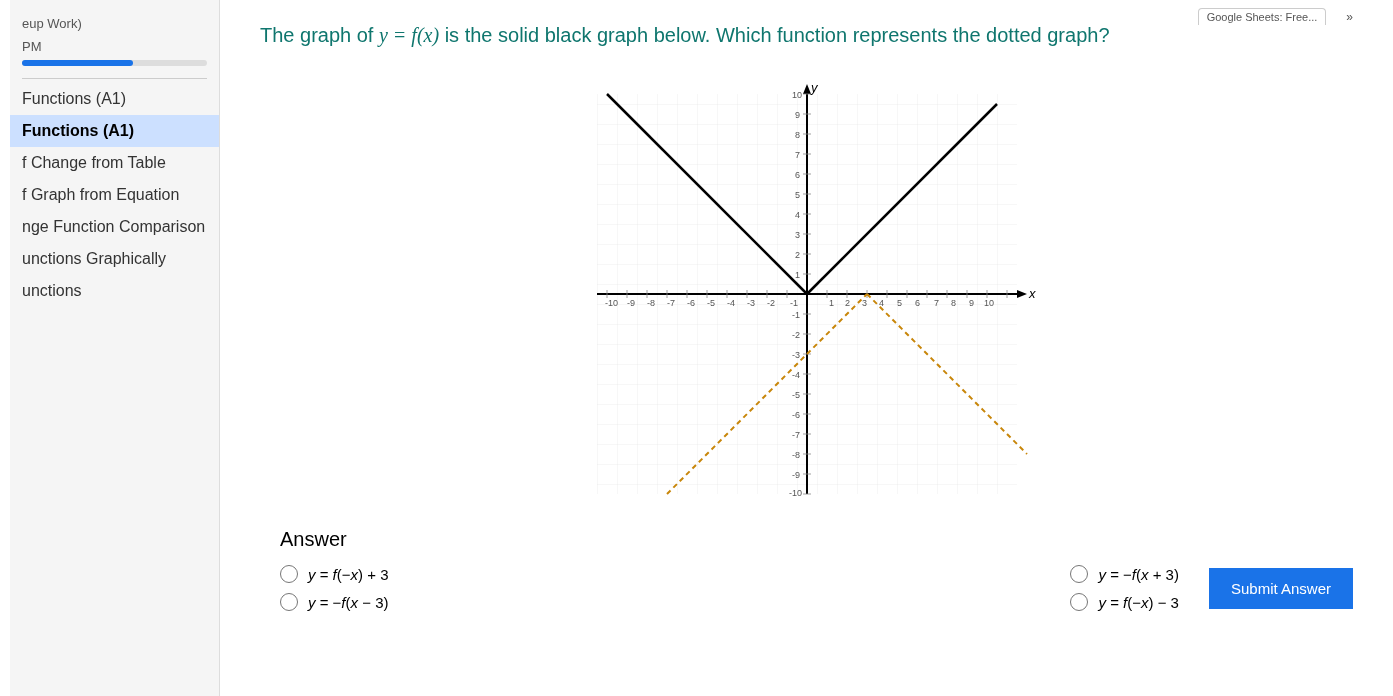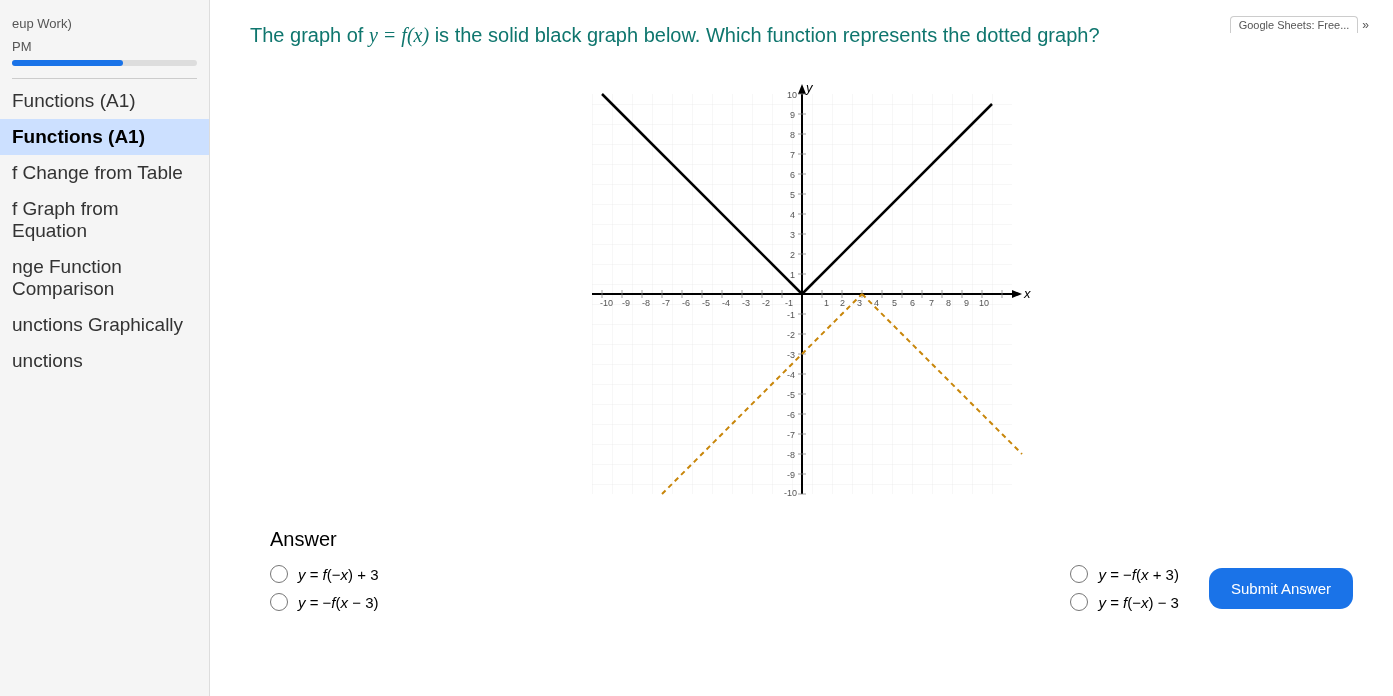--- a/index.html
+++ b/index.html
@@ -15,31 +15,32 @@
     
     #sidebar {
       width: 210px;
       min-width: 210px;
       background: #f5f5f5;
       border-right: 1px solid #ddd;
       display: flex;
       flex-direction: column;
       padding-top: 10px;
       overflow-y: auto;
+      margin-left: 10px;
     }
 
     .sidebar-section-title {
       font-size: 13px;
       color: #555;
       padding: 6px 12px 2px 12px;
     }
 
     .sidebar-item {
       padding: 7px 12px;
-      font-size: 19px;
+      font-size: 16px;
       color: #333;
       cursor: pointer;
     }
 
     .sidebar-item.active {
       background: #cce0ff;
       font-weight: bold;
       color: #000;
     }
 
@@ -115,21 +116,21 @@
     .answer-option input[type="radio"] {
       width: 18px;
       height: 18px;
       cursor: pointer;
     }
 
     .submit-btn {
       background: #1a73e8;
       color: #fff;
       border: none;
-      border-radius: 13px;
+      border-radius: 0;
       padding: 12px 22px;
       font-size: 15px;
       cursor: pointer;
       white-space: nowrap;
       align-self: center;
       grid-row: 1 / 3;
       grid-column: 3;
     }
 
     
@@ -167,21 +168,21 @@
   <div class="sidebar-item">
     <span>unctions Graphically</span>
   </div>
   <div class="sidebar-item">
     <span>unctions</span>
   </div>
 </div>
 
 <div id="main">
 
-  <div style="position:absolute; top:0; right:24px; display:flex; align-items:center; gap:4px; font-size:12px; color:#555; padding:16px 0;">
+  <div style="position:absolute; top:0; right:40px; display:flex; align-items:center; gap:20px; font-size:12px; color:#555; padding:8px 0;">
     <span style="background:#fff; border:1px solid #ccc; border-bottom:none; border-radius:4px 4px 0 0; padding:2px 8px; font-size:11px; cursor:pointer;">Google Sheets: Free...</span>
     <span>»</span>
   </div>
 
   <div class="question-text">
     The graph of <span class="math-text">y = f(x)</span> is the solid black graph below. Which function represents the dotted graph?
   </div>
 
   <div class="graph-wrapper">
     <svg width="460" height="420" style="background: white;">

